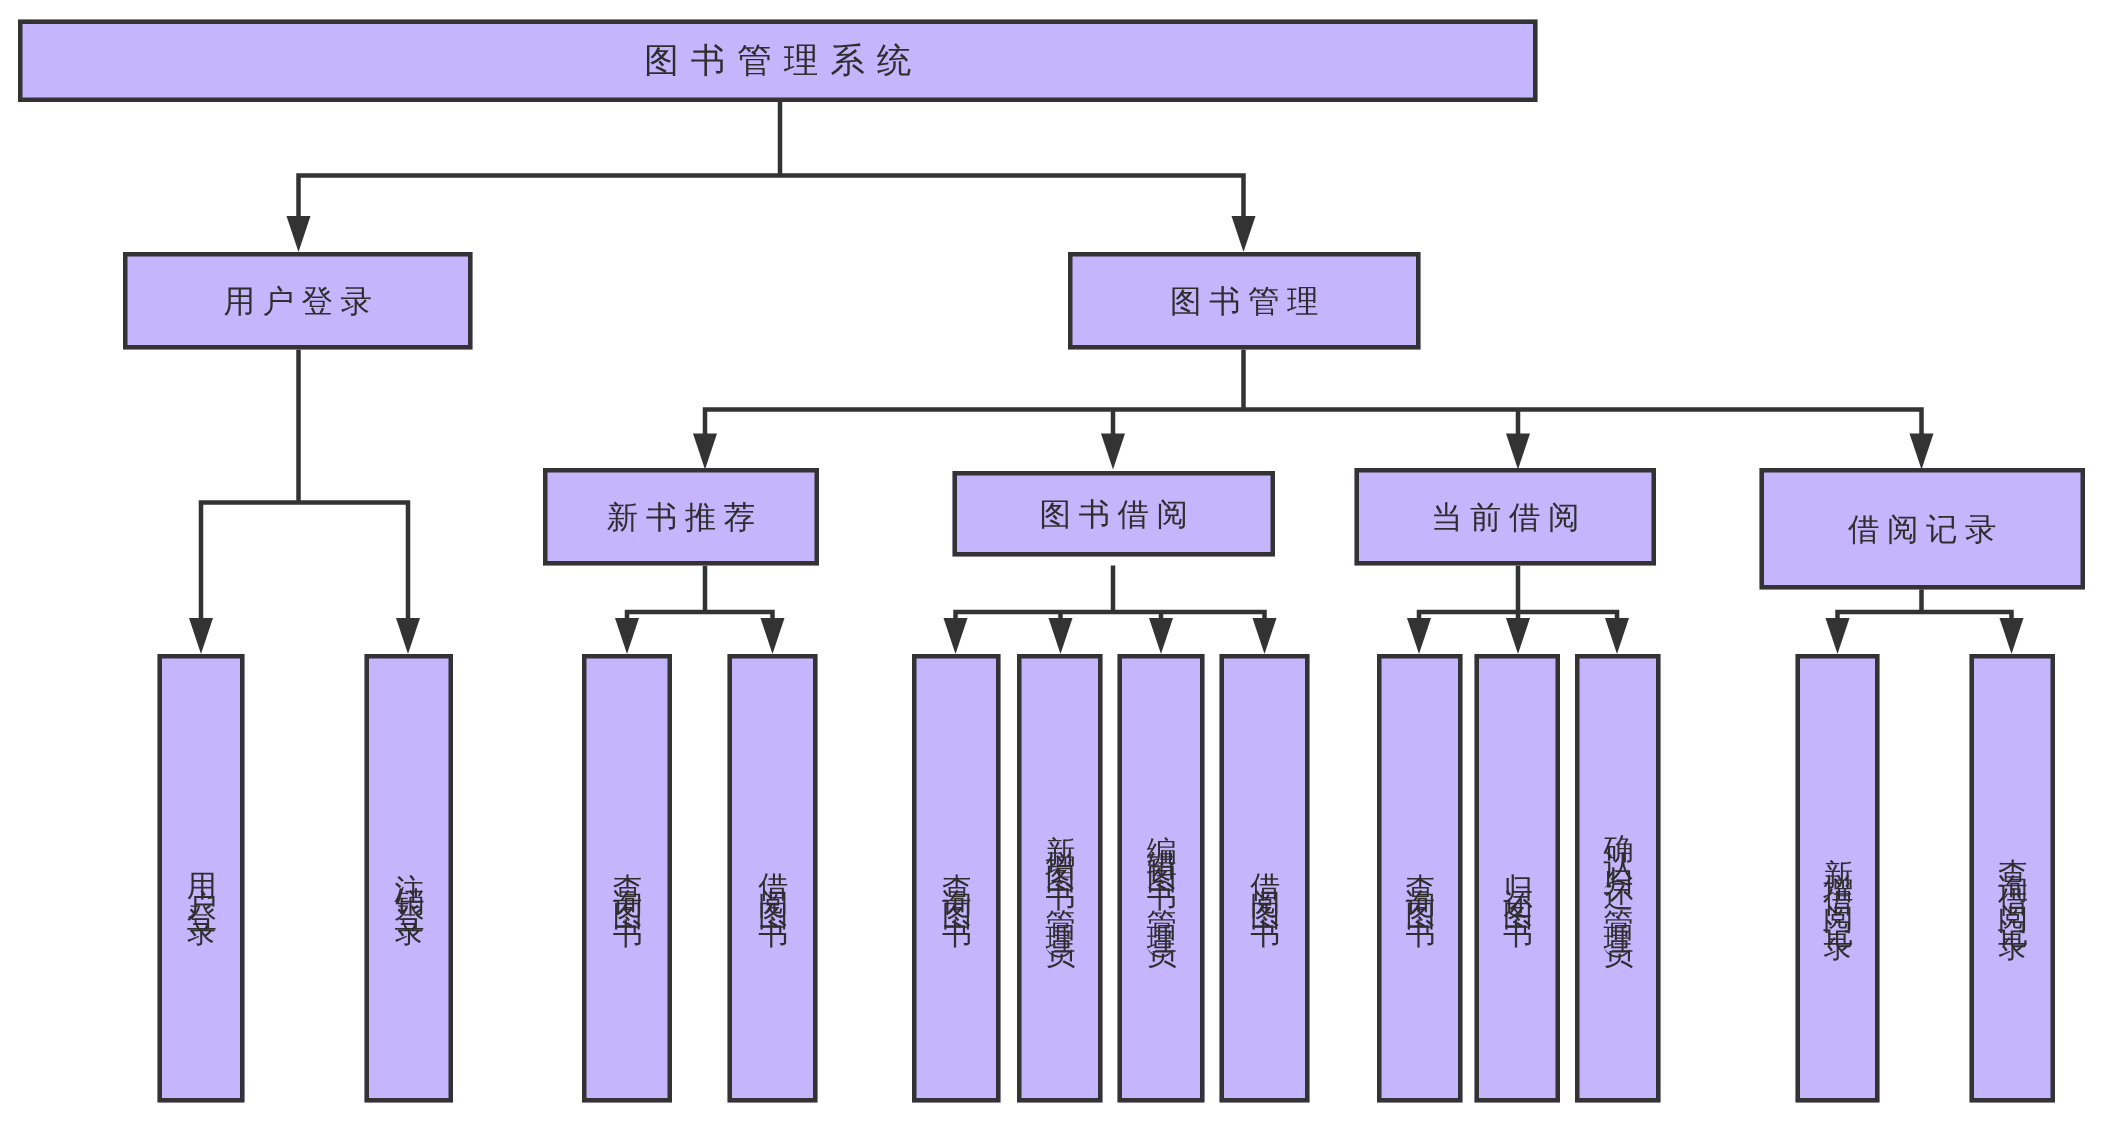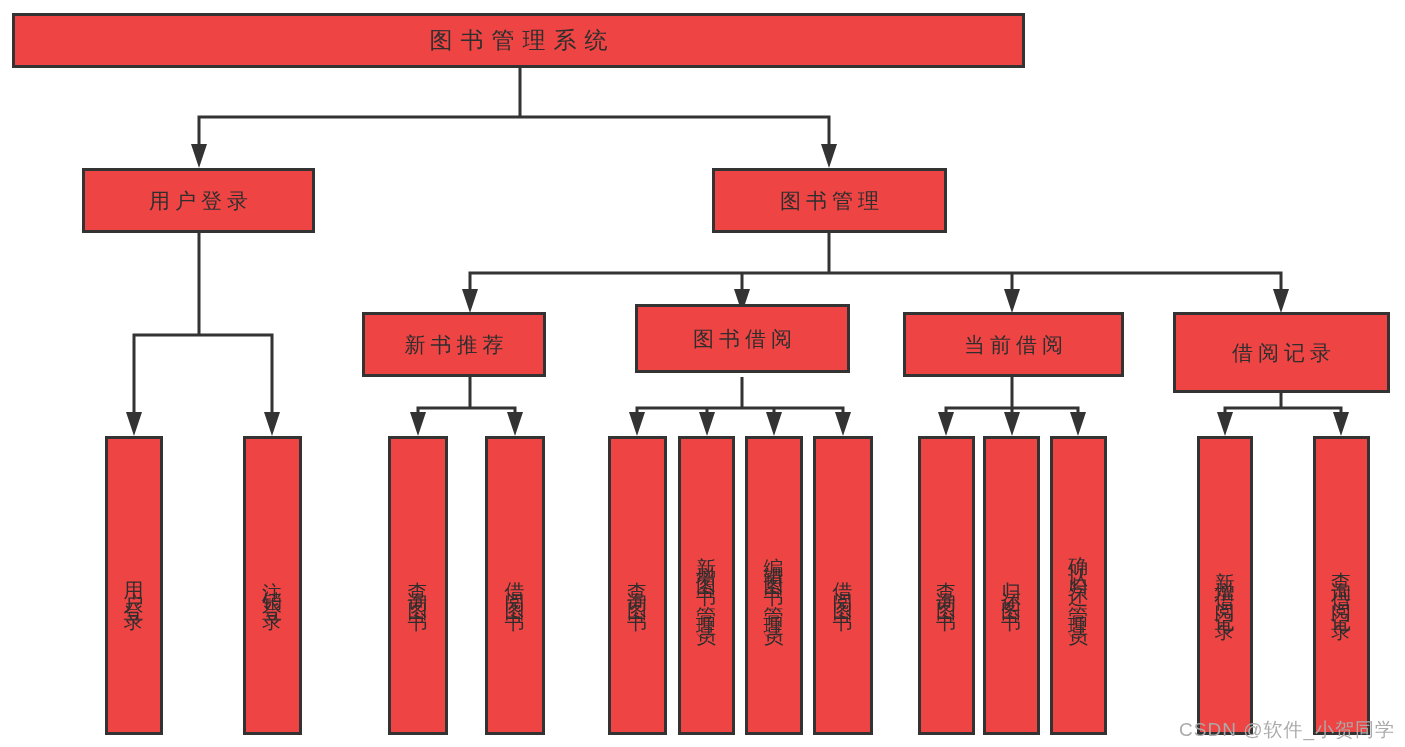--- a/index.html
+++ b/index.html
@@ -7,21 +7,21 @@
     position:relative;
     width:1405px;height:747px;
     background:#ffffff;
     font-family:"Liberation Sans", sans-serif;
     overflow:hidden;
   }
   .connectors{position:absolute;left:0;top:0;width:1405px;height:747px;}
   .node{
     position:absolute;
     box-sizing:border-box;
-    background:#ef4444;
+    background:#c4b5fd;
     border:3px solid #333333;
     display:flex;
     align-items:center;
     justify-content:center;
     color:#2e2e2e;
   }
   .h-label{
     font-size:21px;
     letter-spacing:5px;
     text-indent:5px;
@@ -117,24 +117,24 @@
   <div class="node" style="left:82px;top:168px;width:233px;height:65px;">
     <span class="h-label">用户登录</span>
   </div>
   <div class="node" style="left:712px;top:168px;width:235px;height:65px;justify-content:center;">
     <span class="h-label">图书管理</span>
   </div>
 
   <div class="node" style="left:362px;top:312px;width:184px;height:65px;">
     <span class="h-label">新书推荐</span>
   </div>
-  <div class="node" style="left:635px;top:304px;width:215px;height:69px;font-family:Liberation Serif, serif;">
+  <div class="node" style="left:635px;top:314px;width:215px;height:57px;font-family:Liberation Serif, serif;">
     <span class="h-label">图书借阅</span>
   </div>
-  <div class="node" style="left:903px;top:312px;width:221px;height:65px;">
+  <div class="node" style="left:903px;top:312px;width:201px;height:65px;">
     <span class="h-label">当前借阅</span>
   </div>
   <div class="node" style="left:1173px;top:312px;width:217px;height:81px;">
     <span class="h-label">借阅记录</span>
   </div>
 
   <div class="node leaf" style="left:105px;top:436px;width:58px;height:299px;">
     <span class="v-label">用户登录</span>
   </div>
   <div class="node leaf" style="left:243px;top:436px;width:59px;height:299px;">
@@ -171,15 +171,14 @@
     <span class="v-label">确认归还（管理员）</span>
   </div>
 
   <div class="node leaf" style="left:1197px;top:436px;width:56px;height:299px;">
     <span class="v-label">新增借阅记录</span>
   </div>
   <div class="node leaf" style="left:1313px;top:436px;width:57px;height:299px;">
     <span class="v-label">查询借阅记录</span>
   </div>
 
-  <div class="watermark">CSDN @软件_小贺同学</div>
 
 </div>
 
 </body></html>

